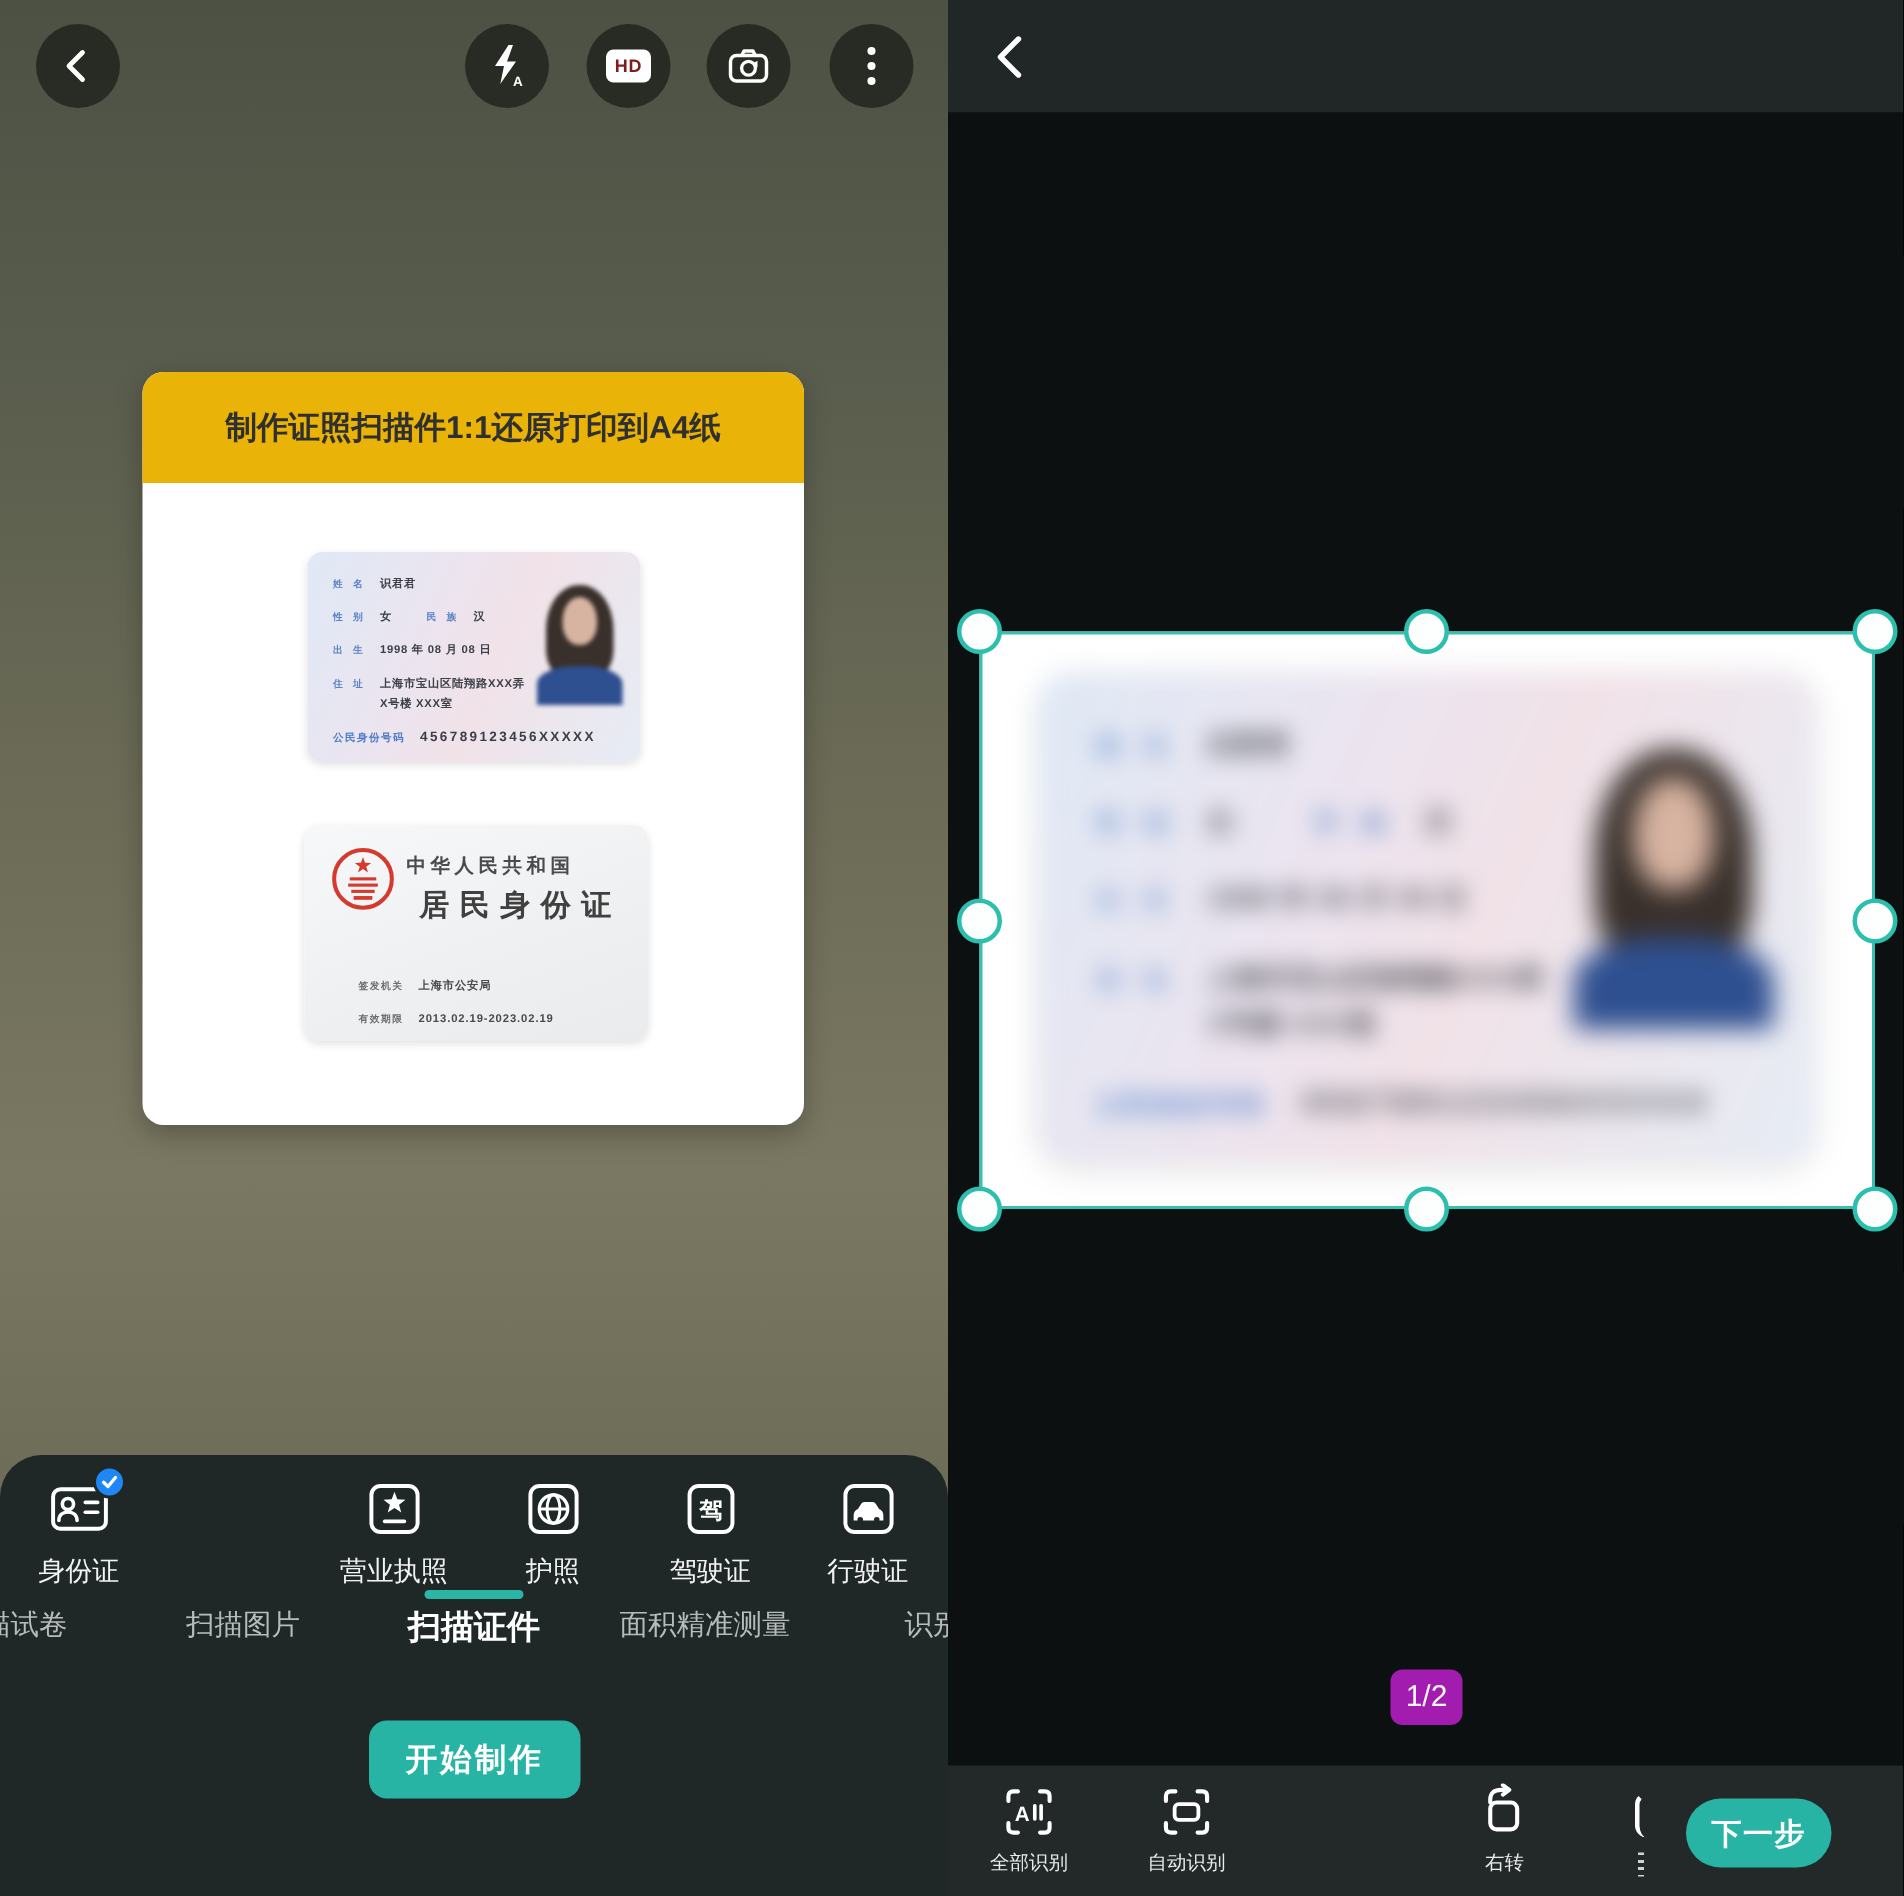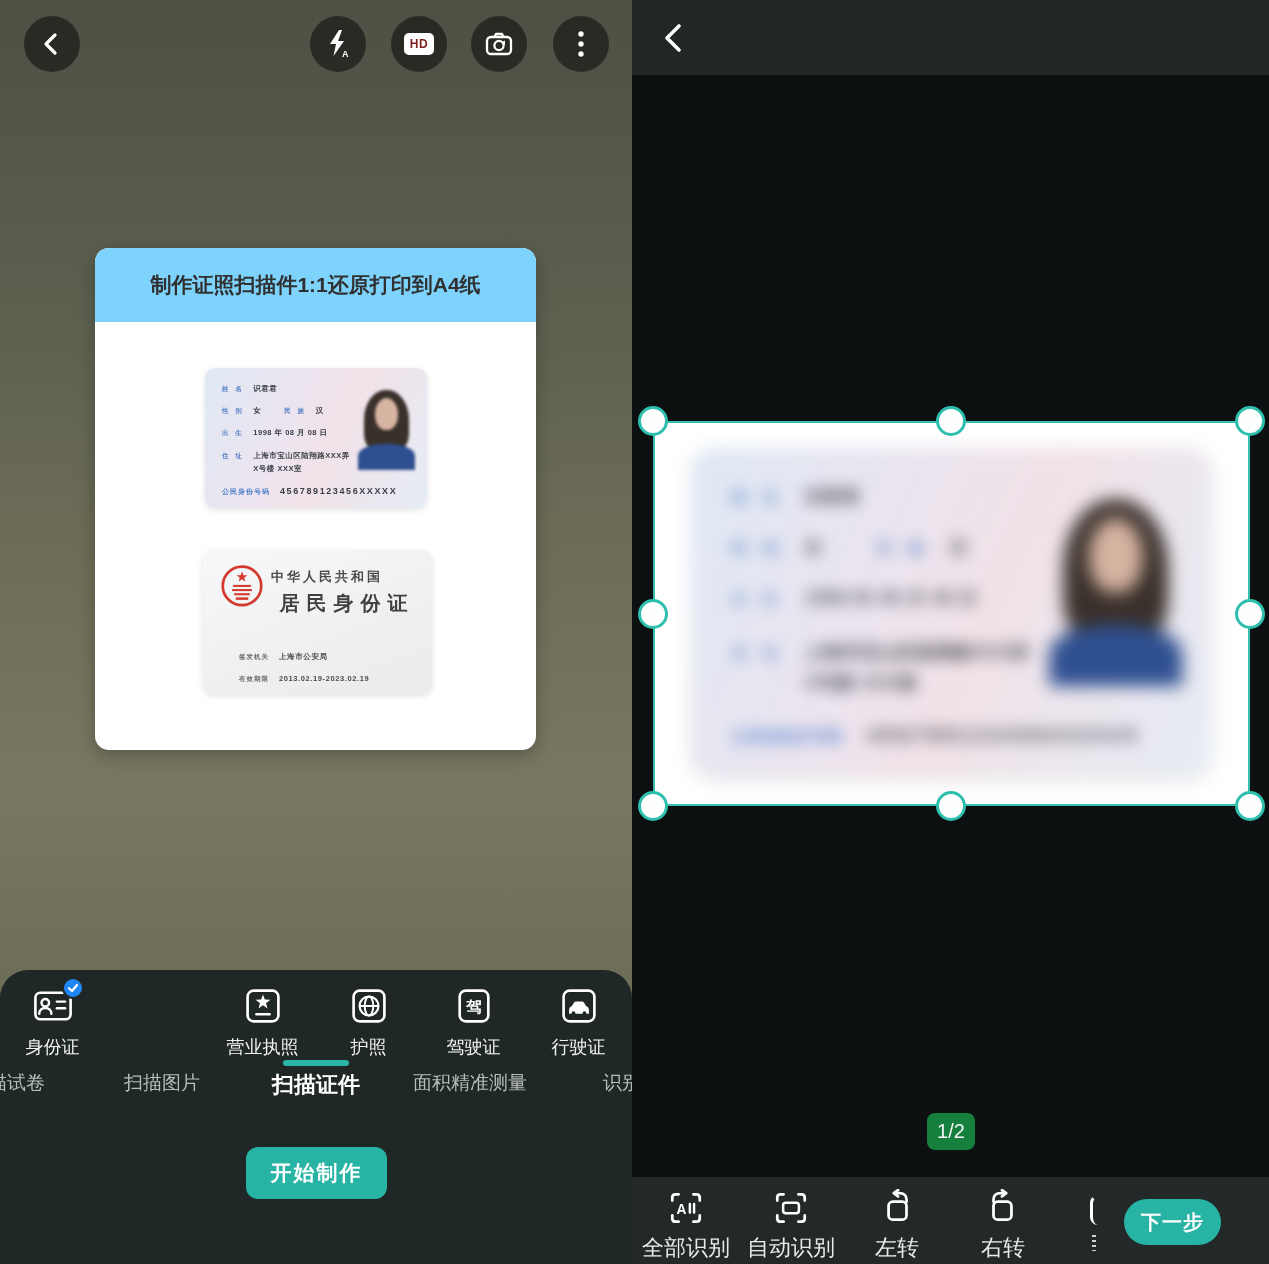--- a/index.html
+++ b/index.html
@@ -12,21 +12,21 @@
     background:linear-gradient(180deg,#4d5144 0%,#585c4c 18%,#6e6d58 45%,#7a7862 62%,#6b6a55 82%,#5e614c 100%);
   }
   .circle-btn { position:absolute; width:56px; height:56px; border-radius:50%;
     background:rgba(22,25,20,.68); display:flex; align-items:center; justify-content:center; }
   .hd-badge { width:30px; height:22px; background:#fff; border-radius:5px; display:flex;
     align-items:center; justify-content:center; font-size:12px; font-weight:bold; color:#7f1d1d; letter-spacing:.5px;}
 
   
   .promo { position:absolute; left:95px; top:248px; width:441px; height:502px;
     background:#fff; border-radius:14px; box-shadow:0 6px 18px rgba(0,0,0,.25); }
-  .promo-header { height:74px; background:#7dd3fc; border-radius:14px 14px 0 0;
+  .promo-header { height:74px; background:#eab308; border-radius:14px 14px 0 0;
     display:flex; align-items:center; justify-content:center;
     font-size:21px; font-weight:bold; color:#303030; }
 
   
   .idf { position:relative; width:222px; height:140px; border-radius:10px; overflow:hidden;
     background:linear-gradient(115deg,#dfe9f5 0%,#ece4ef 38%,#f1e2e8 56%,#e6ecf5 100%);
     box-shadow:0 2px 6px rgba(0,0,0,.12); }
   .idf-row { position:absolute; left:17px; display:flex; gap:9px; align-items:baseline; white-space:nowrap; }
   .idf .lbl { font-size:6.5px; color:#5a83c6; font-weight:bold; letter-spacing:2.5px; }
   .idf .val { font-size:7.5px; color:#3c4048; font-weight:bold; letter-spacing:.5px; }
@@ -77,26 +77,26 @@
   .r-header { position:absolute; left:0; top:0; width:637px; height:75px; background:#212627; }
   .r-back { position:absolute; left:22px; top:18px; width:40px; height:40px; display:flex;
     align-items:center; justify-content:center; cursor:pointer;}
   .stage { position:absolute; left:0; top:75px; width:637px; height:1102px; background:#0c1010; }
   .sel-rect { position:absolute; left:21px; top:346px; width:597px; height:385px;
     background:#fff; border:2px solid #35c0b1; }
   .large-card-wrap { position:absolute; left:60px; top:373px; width:222px; height:140px;
     transform:scale(2.335); transform-origin:0 0; filter:blur(3.5px); }
   .handle { position:absolute; width:30px; height:30px; border-radius:50%; background:#fdfefe;
     border:3px solid #2dbfae; transform:translate(-50%,-50%); cursor:grab; }
-  .page-badge { position:absolute; left:295px; top:1038px; width:48px; height:37px; background:#15803d;
+  .page-badge { position:absolute; left:295px; top:1038px; width:48px; height:37px; background:#a21caf;
     border-radius:8px; color:#f4f5f5; font-size:20px; display:flex; align-items:center; justify-content:center; }
   .r-toolbar { position:absolute; left:0; top:1177px; width:637px; height:87px; background:#232929; }
   .tool { position:absolute; top:12px; width:100px; display:flex; flex-direction:column; align-items:center;
     gap:6px; cursor:pointer; }
-  .tool .tlabel { font-size:22px; color:#e9ebeb; white-space:nowrap; }
+  .tool .tlabel { font-size:13px; color:#e9ebeb; white-space:nowrap; }
   .tool-partial { position:absolute; left:458px; top:18px; width:14px; height:30px;
     border-left:3px solid #fff; border-top:3px solid transparent; border-radius:8px 0 0 8px; }
   .tool-partial-ticks { position:absolute; left:460px; top:58px; width:4px; height:16px;
     background:repeating-linear-gradient(180deg,#cfd2d1 0 2px, transparent 2px 5px); }
   .next-btn { position:absolute; left:492px; top:1199px; width:97px; height:46px; border-radius:23px;
     background:#28b4a4; color:#fff; font-size:20px; font-weight:bold; border:none;
     display:flex; align-items:center; justify-content:center; letter-spacing:1px; cursor:pointer; }
   svg { display:block; }
 </style>
 </head>
@@ -375,30 +375,20 @@
             <path d="M5 11 V8 q0-3 3-3 h3" fill="none" stroke="#fff" stroke-width="2.6" stroke-linecap="round"></path>
             <path d="M25 5 h3 q3 0 3 3 v3" fill="none" stroke="#fff" stroke-width="2.6" stroke-linecap="round"></path>
             <path d="M31 25 v3 q0 3 -3 3 h-3" fill="none" stroke="#fff" stroke-width="2.6" stroke-linecap="round"></path>
             <path d="M11 31 H8 q-3 0 -3-3 v-3" fill="none" stroke="#fff" stroke-width="2.6" stroke-linecap="round"></path>
             <rect x="10.5" y="13" width="15" height="10" rx="2.6" fill="none" stroke="#fff" stroke-width="2.4"></rect>
           </svg>
         </span>
         <span class="tlabel">自动识别</span>
       </div>
 
-      <div class="tool" style="left:215px;">
-        <span>
-          <svg width="38" height="38" viewBox="0 0 36 36">
-            <rect x="10" y="12" width="17" height="17" rx="4" fill="none" stroke="#fff" stroke-width="2.6"></rect>
-            <path d="M27 12 V10 q0-6 -7-6 h-4" fill="none" stroke="#fff" stroke-width="2.6" stroke-linecap="round"></path>
-            <polyline points="19,1 15,4 19,7" fill="none" stroke="#fff" stroke-width="2.6" stroke-linecap="round" stroke-linejoin="round"></polyline>
-          </svg>
-        </span>
-        <span class="tlabel">左转</span>
-      </div>
 
       <div class="tool" style="left:321px;">
         <span>
           <svg width="38" height="38" viewBox="0 0 36 36">
             <rect x="9" y="12" width="17" height="17" rx="4" fill="none" stroke="#fff" stroke-width="2.6"></rect>
             <path d="M9 12 V10 q0-6 7-6 h4" fill="none" stroke="#fff" stroke-width="2.6" stroke-linecap="round"></path>
             <polyline points="17,1 21,4 17,7" fill="none" stroke="#fff" stroke-width="2.6" stroke-linecap="round" stroke-linejoin="round"></polyline>
           </svg>
         </span>
         <span class="tlabel">右转</span>

